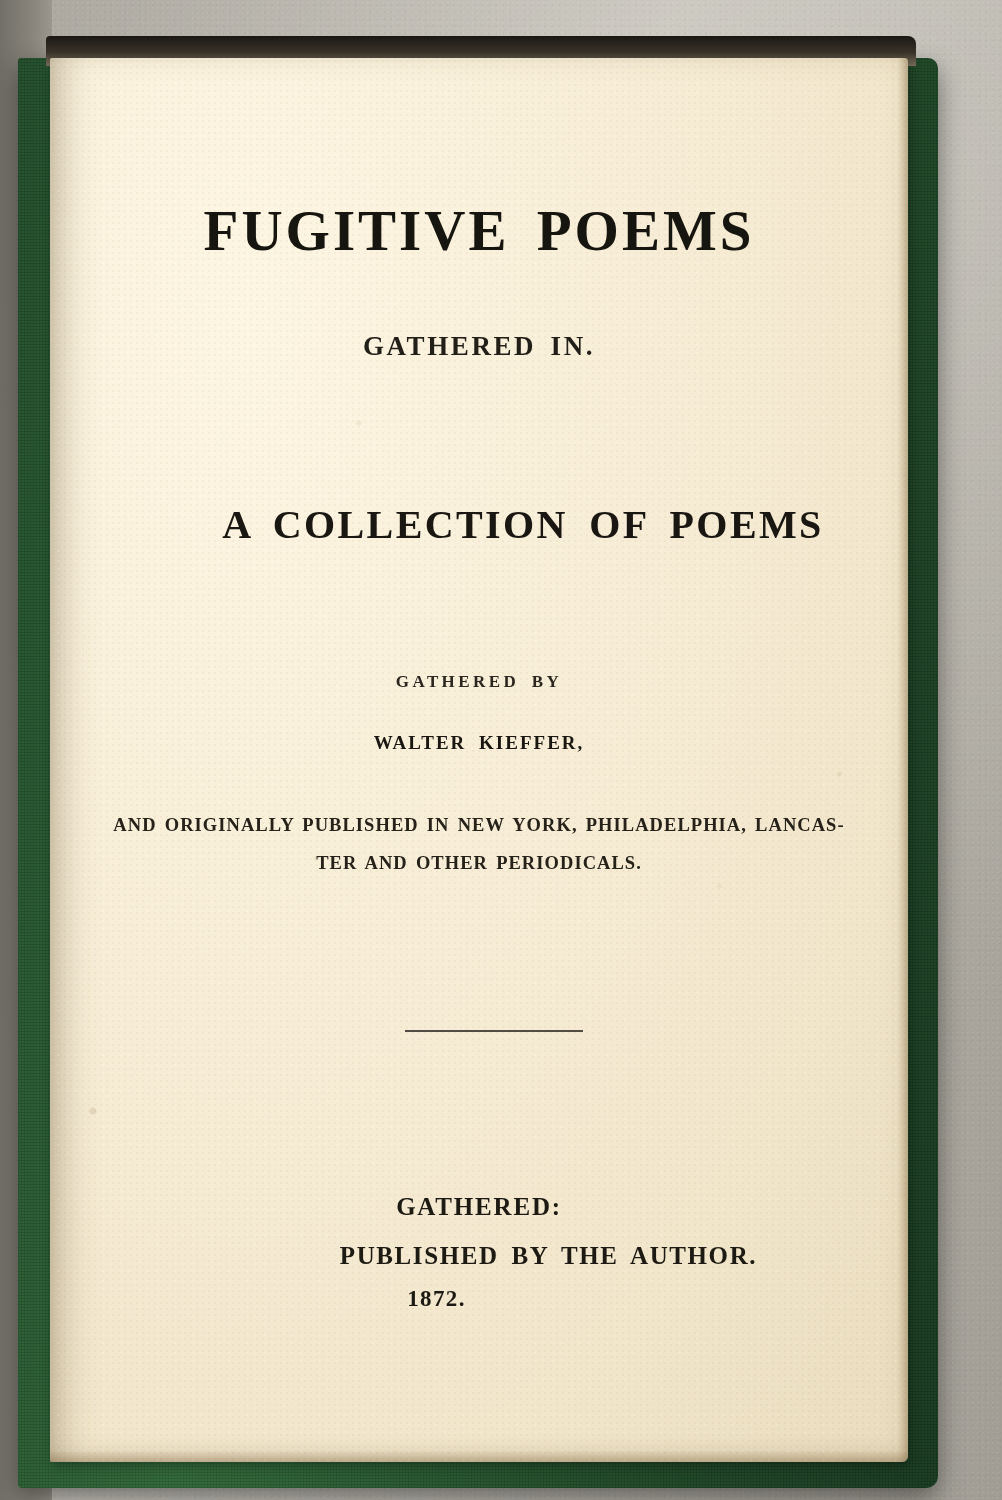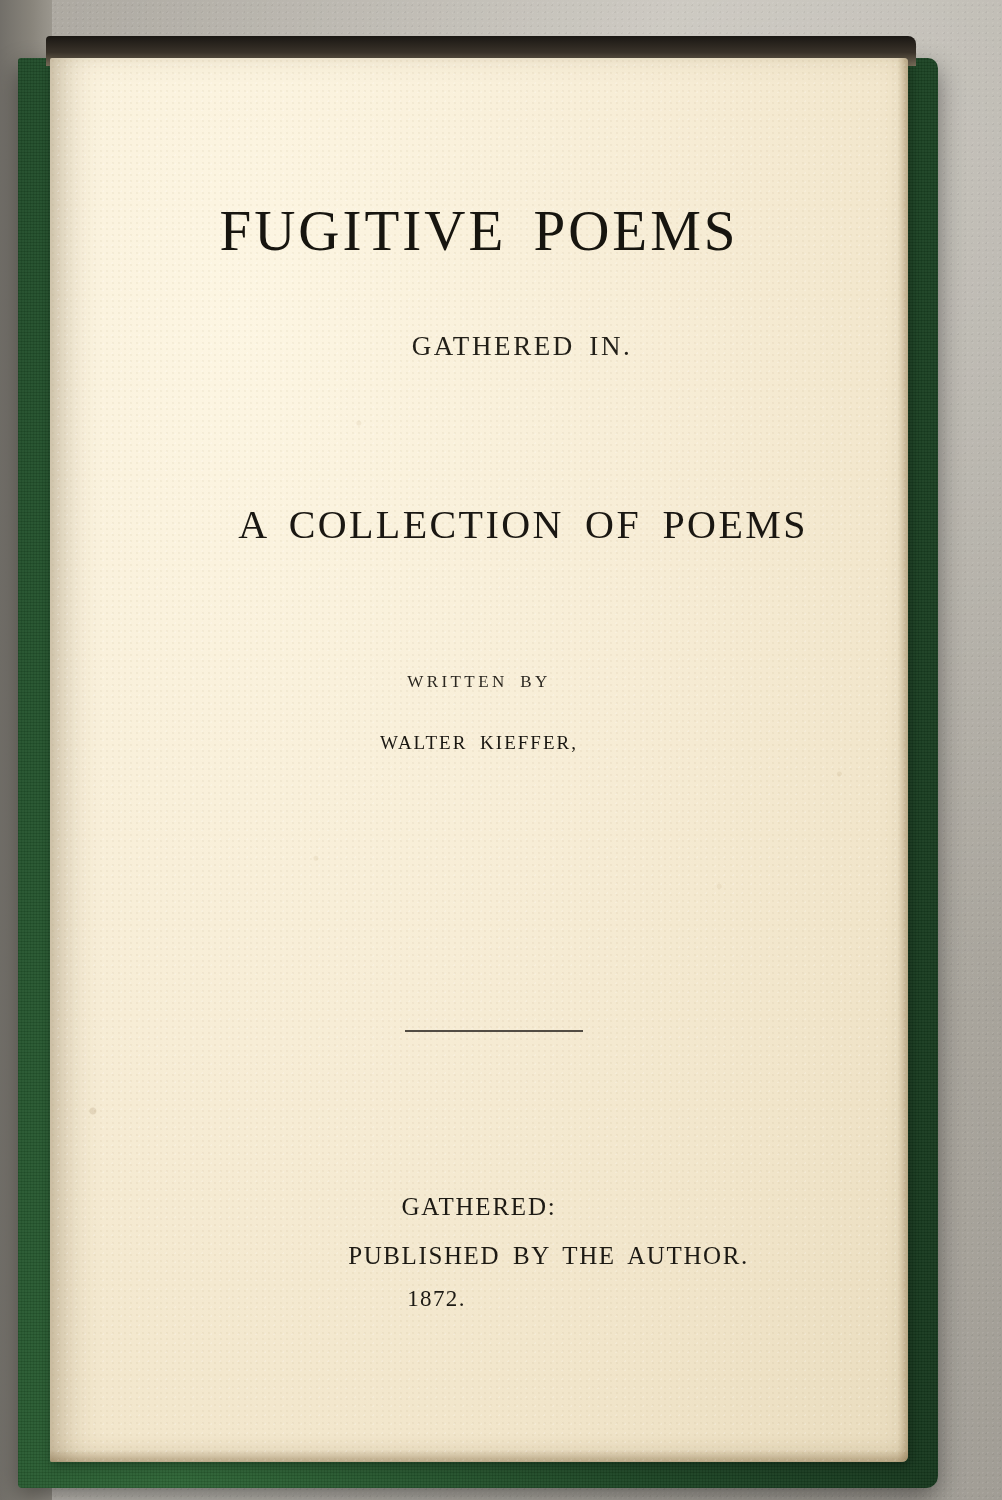--- a/index.html
+++ b/index.html
@@ -52,20 +52,21 @@
     opacity: 0.95;
   }
 
   
   .book {
     position: absolute;
     left: 18px;
     top: 36px;
     width: 920px;
     height: 1452px;
+    font-weight: bold;
   }
 
   
   .cover {
     position: absolute;
     left: 0; top: 22px;
     width: 920px;
     height: 1430px;
     background: linear-gradient(100deg, #1f4a28 0%, #2d6435 35%, #1c4424 75%, #16371d 100%);
     border-radius: 3px 10px 12px 4px;
@@ -148,21 +149,20 @@
     word-spacing: 10px;
     color: #17150f;
   }
   .t-subtitle {
     position: absolute;
     top: 273px; left: 0; width: 858px;
     font-size: 27px;
     letter-spacing: 2.6px;
     word-spacing: 5px;
     color: #221f18;
-    padding-left: 43px;
   }
   .t-collection {
     position: absolute;
     top: 443px; left: 0; width: 946px;
     font-size: 40px;
     letter-spacing: 2.4px;
     word-spacing: 9px;
     color: #1a1712;
   }
   .t-writtenby {
@@ -253,23 +253,25 @@
     <div class="gutter-top"></div>
 
     <div class="page">
       <div class="page-grain"></div>
       <div class="page-foxing"></div>
 
       <div class="type-block">
         <div class="t-title">FUGITIVE POEMS</div>
         <div class="t-subtitle">GATHERED IN.</div>
         <div class="t-collection">A COLLECTION OF POEMS</div>
-        <div class="t-writtenby">WRITTEN BY</div>
+        <div class="t-writtenby">GATHERED BY</div>
         <div class="t-author">WALTER KIEFFER,</div>
         <div class="t-note">
+          <div>AND ORIGINALLY PUBLISHED IN NEW YORK, PHILADELPHIA, LANCAS-</div>
+          <div>TER AND OTHER PERIODICALS.</div>
         </div>
         <div class="rule"></div>
         <div class="t-place">GATHERED:</div>
         <div class="t-publisher">PUBLISHED BY THE AUTHOR.</div>
         <div class="t-year">1872.</div>
       </div>
 
       <div class="fore-edge"></div>
       <div class="bottom-edge"></div>
     </div>

